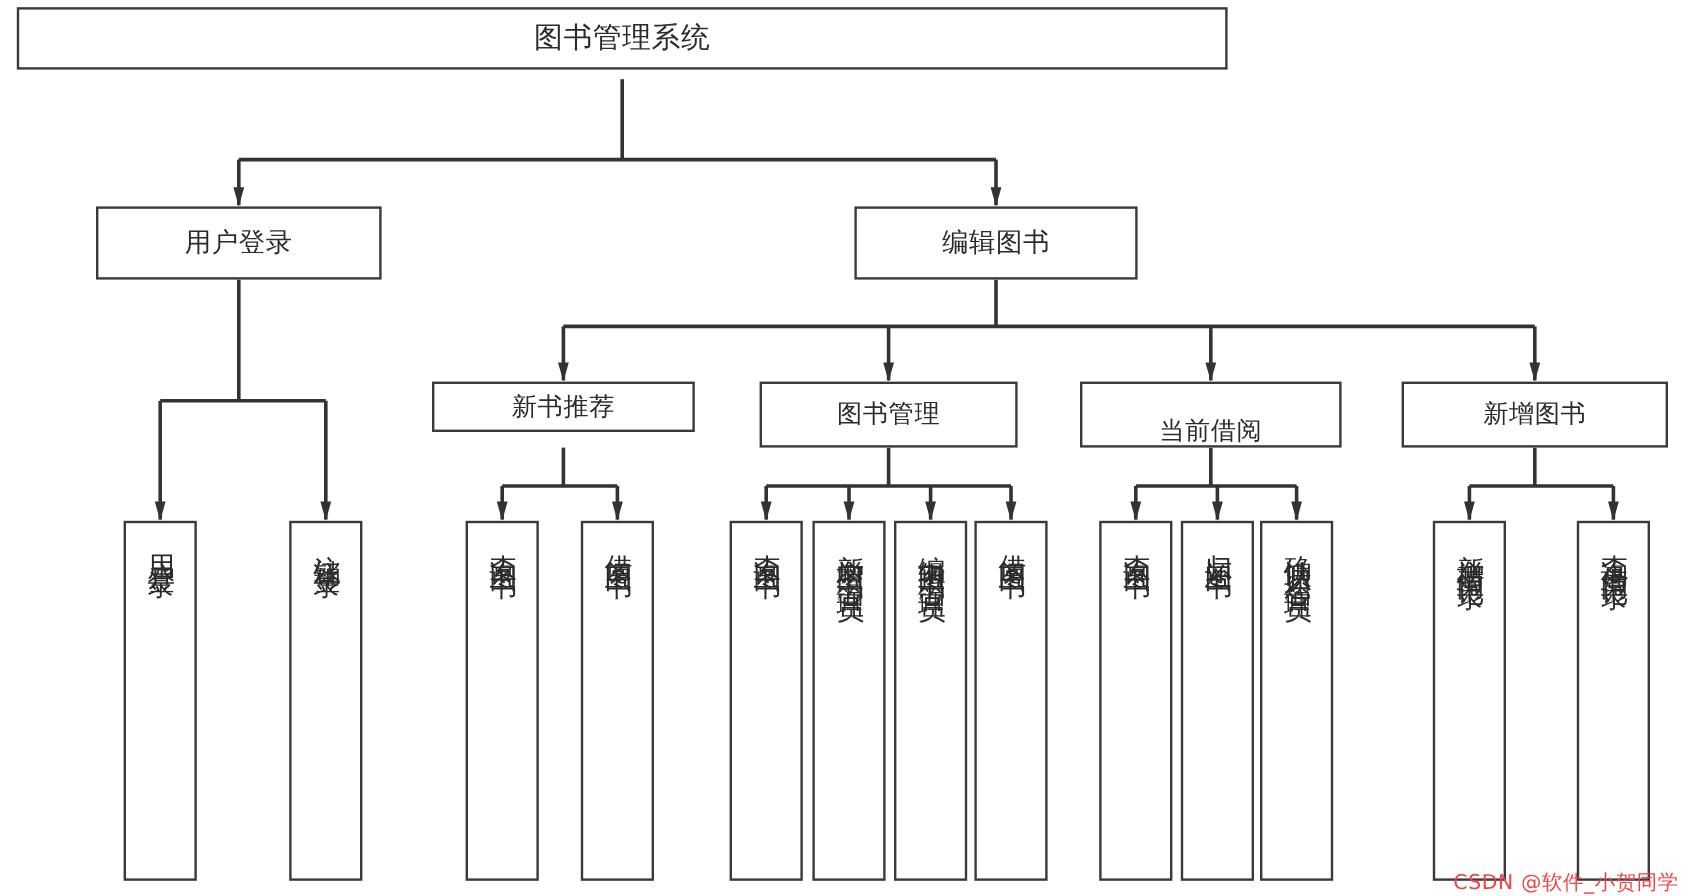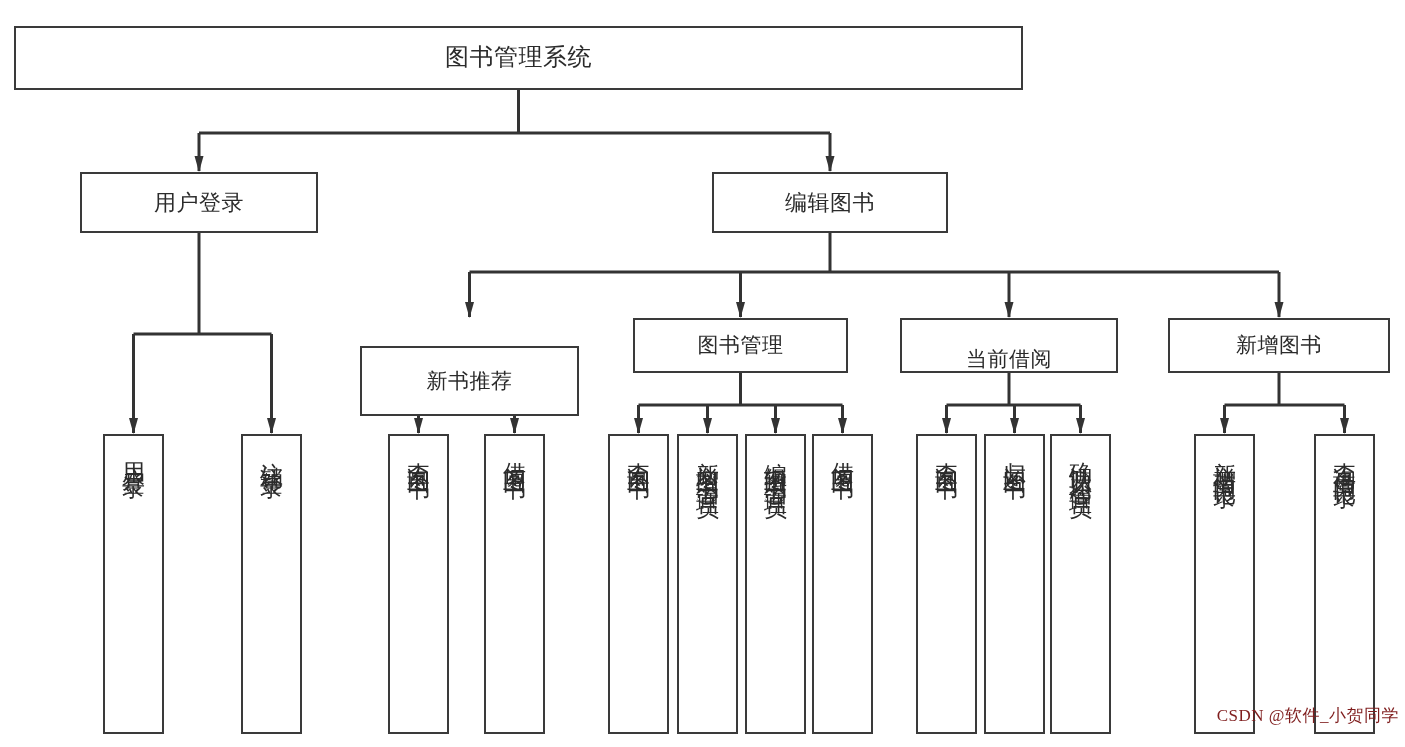--- a/index.html
+++ b/index.html
@@ -19,23 +19,23 @@
   }
   .lvl0 .node-label{font-size:24px;}
   .lvl1 .node-label{font-size:22px;}
   .lvl2 .node-label{font-size:21px;}
   .leaf .node-label{
     writing-mode:vertical-rl;text-orientation:upright;
     font-size:23px;letter-spacing:5px;white-space:nowrap;line-height:1;
   }
   .leaf{align-items:flex-start;padding-top:8px;}
   .watermark{
-    position:absolute;right:6px;bottom:20px;color:#7f1d1d;
+    position:absolute;right:6px;bottom:0;color:#ef4444;
     font-size:17px;letter-spacing:0.5px;white-space:nowrap;
-    pointer-events:none;user-select:none;font-family:Liberation Serif, serif;
+    pointer-events:none;user-select:none;
   }
 </style>
 </head>
 <body>
 
 <div id="diagram-root">
 
   <svg id="tree-svg" viewBox="0 0 1405 747" preserveAspectRatio="none" aria-hidden="true">
     <defs>
       <marker id="arrowhead" markerWidth="9" markerHeight="11" refX="4.5" refY="10.2" orient="auto-start-reverse" markerUnits="userSpaceOnUse">
@@ -94,30 +94,30 @@
         <path d="M838,418 L847,418 L842.5,434 Z"></path>
         <path d="M942,418 L951,418 L946.5,434 Z"></path>
         <path d="M1010,418 L1019,418 L1014.5,434 Z"></path>
         <path d="M1076,418 L1085,418 L1080.5,434 Z"></path>
         <path d="M1220,418 L1229,418 L1224.5,434 Z"></path>
         <path d="M1340,418 L1349,418 L1344.5,434 Z"></path>
       </g>
   </svg>
 
   <div id="nodes-layer">
-      <div class="node-box lvl0" style="left: 14px; top: 26px; width: 1009px; height: 64px;">
+      <div class="node-box lvl0" style="left: 14px; top: 6px; width: 1009px; height: 52px;">
         <span class="node-label">图书管理系统</span>
       </div>
       <div class="node-box lvl1" style="left: 80px; top: 172px; width: 238px; height: 61px;">
         <span class="node-label">用户登录</span>
       </div>
       <div class="node-box lvl1" style="left: 712px; top: 172px; width: 236px; height: 61px;">
         <span class="node-label">编辑图书</span>
       </div>
-      <div class="node-box lvl2" style="left: 360px; top: 318px; width: 219px; height: 70px; margin-top: 28px;">
+      <div class="node-box lvl2" style="left: 360px; top: 318px; width: 219px; height: 42px;">
         <span class="node-label">新书推荐</span>
       </div>
       <div class="node-box lvl2" style="left: 633px; top: 318px; width: 215px; height: 55px;">
         <span class="node-label">图书管理</span>
       </div>
       <div class="node-box lvl2" style="left: 900px; top: 318px; width: 218px; height: 55px; align-items: flex-end;">
         <span class="node-label">当前借阅</span>
       </div>
       <div class="node-box lvl2" style="left: 1168px; top: 318px; width: 222px; height: 55px;">
         <span class="node-label">新增图书</span>

